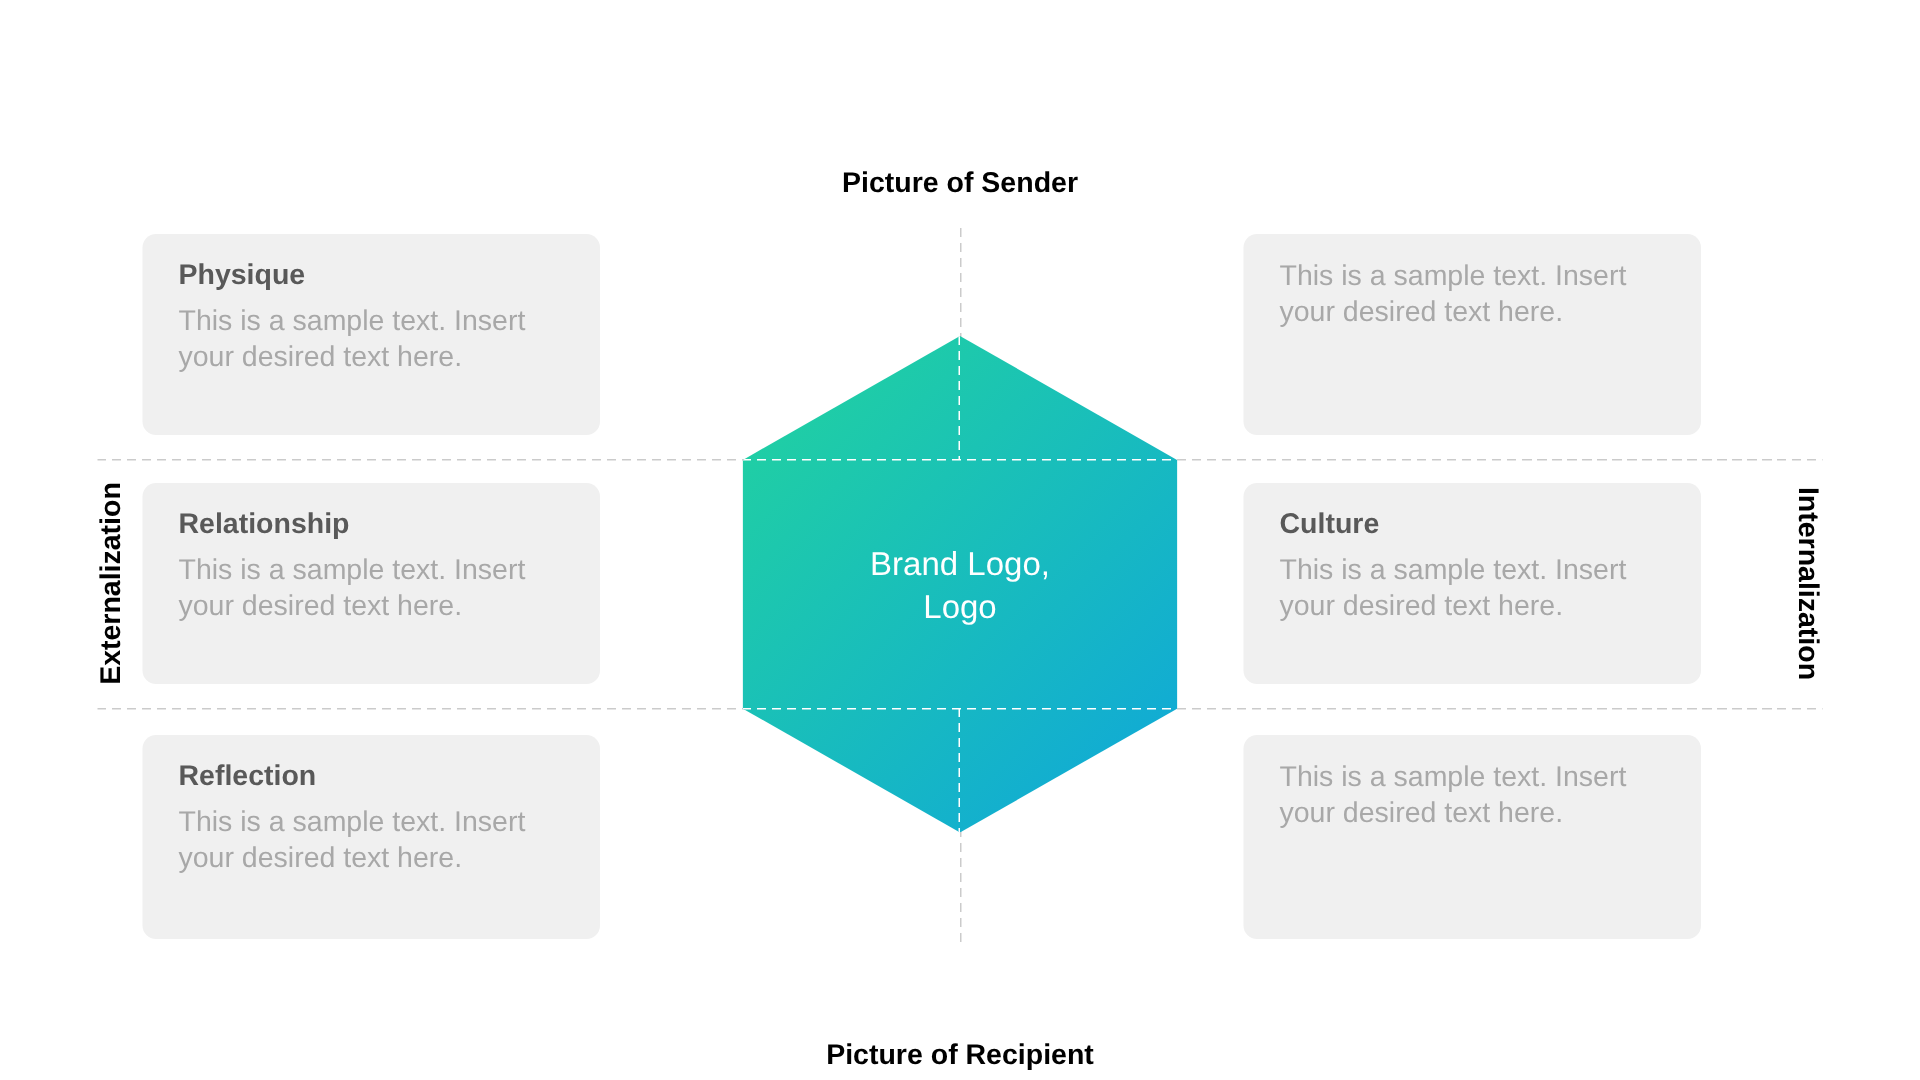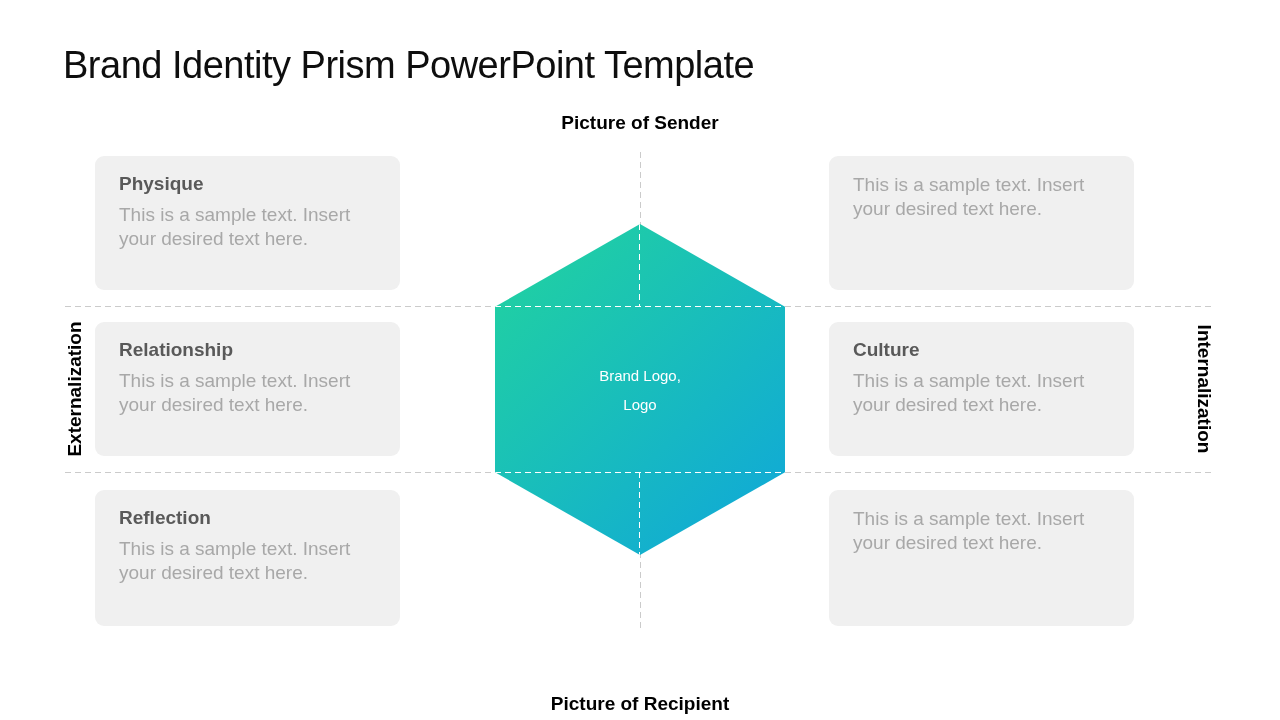--- a/index.html
+++ b/index.html
@@ -77,21 +77,21 @@
     position: absolute;
     left: 144px; width: 1px;
     background: repeating-linear-gradient(to bottom, #ffffff 0 6px, transparent 6px 10px);
   }
   .hex-dash-v.t { top: 0; height: 82px; }
   .hex-dash-v.b { top: 248px; height: 83px; }
 
   .hex-text {
     position: relative;
     color: #ffffff;
-    font-size: 15px;
+    font-size: 22px;
     font-weight: 400;
     line-height: 29px;
     text-align: center;
   }
 
   .card {
     position: absolute;
     width: 305px;
     height: 134px;
     background: #f0f0f0;
@@ -114,21 +114,20 @@
   .col-r { left: 829px; }
   .row-1 { top: 156px; }
   .row-2 { top: 322px; }
   .row-3 { top: 490px; height: 136px; }
 </style>
 </head>
 <body>
 
 <div class="slide">
 
-  <div class="page-title">Brand Identity Prism PowerPoint Template</div>
 
   <div class="axis-label axis-top">Picture of Sender</div>
   <div class="axis-label axis-bottom">Picture of Recipient</div>
   <div class="axis-label axis-left">Externalization</div>
   <div class="axis-label axis-right">Internalization</div>
 
   <div class="dash-h hline-top"></div>
   <div class="dash-h hline-bottom"></div>
   <div class="dash-v vline-center"></div>
 

